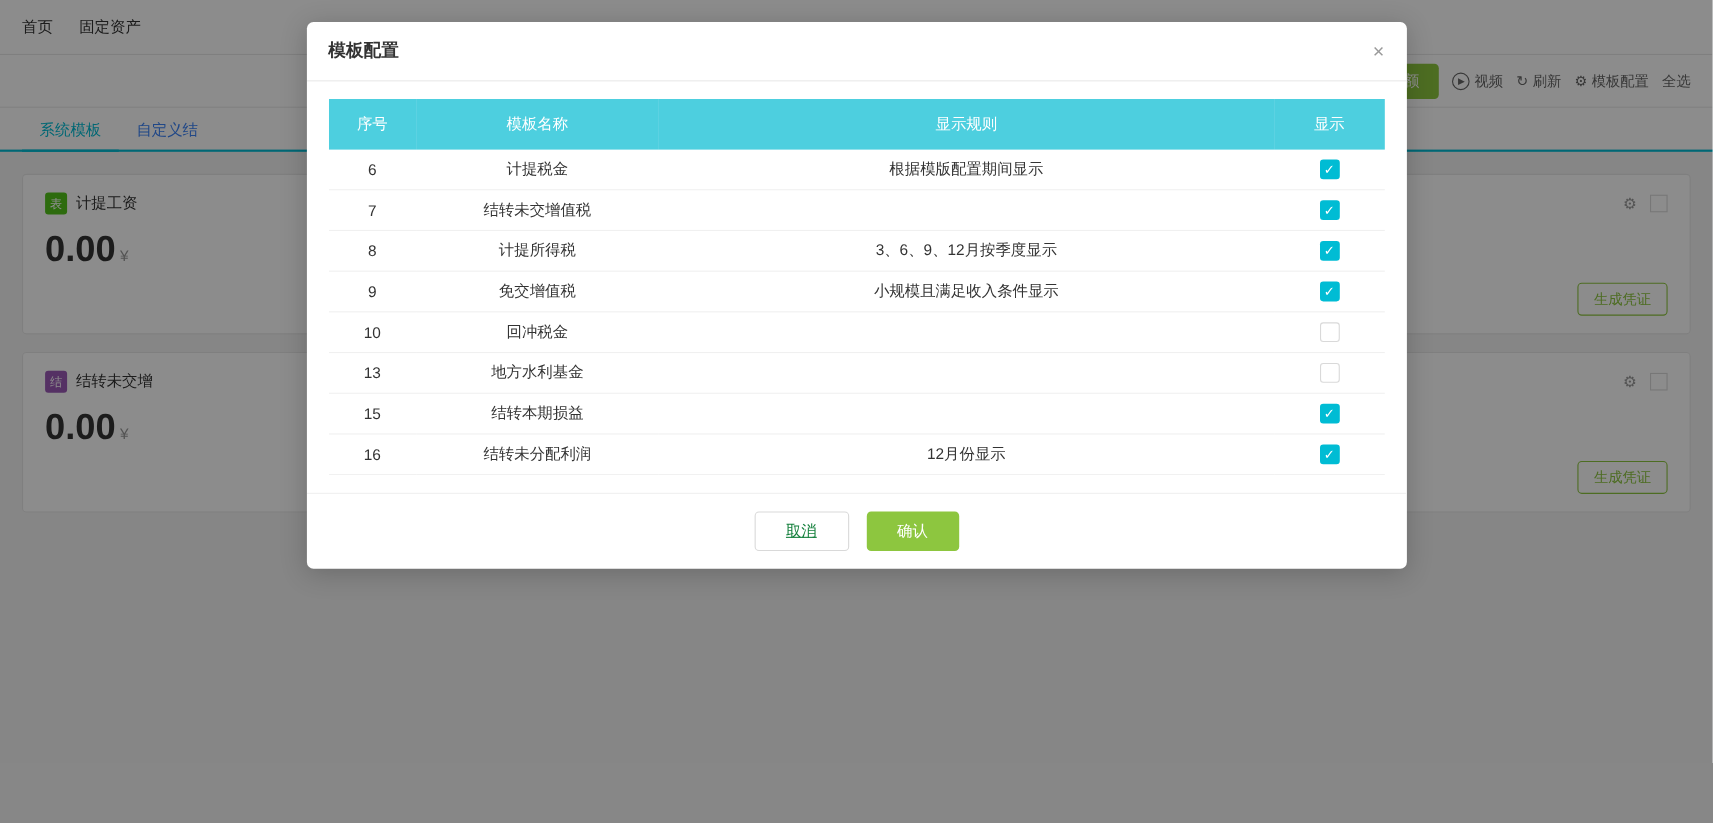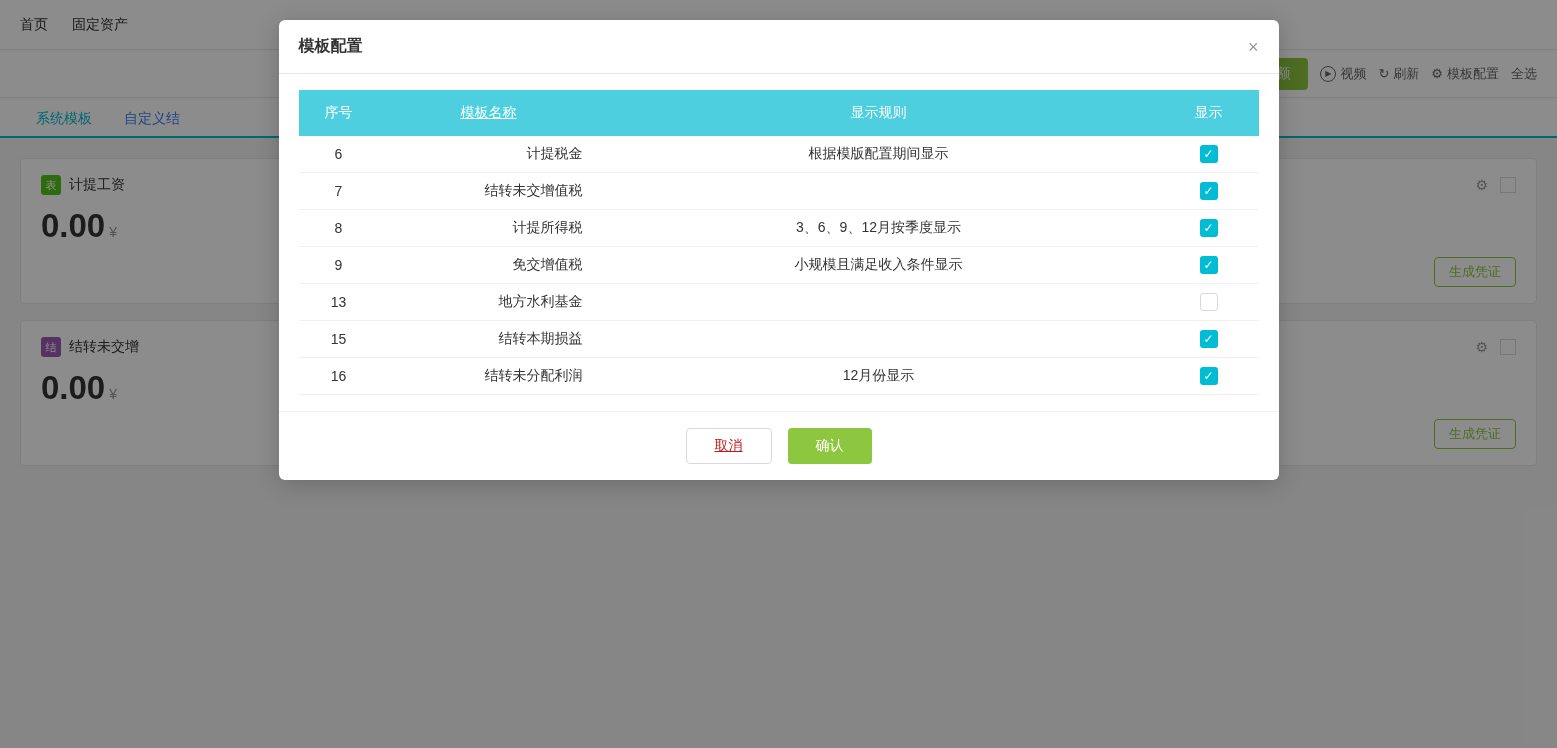--- a/index.html
+++ b/index.html
@@ -202,21 +202,21 @@
       border-bottom: 1px solid #f0f0f0;
     }
 
     .config-table tbody td {
       padding: 9px 16px;
       text-align: center;
       color: #333;
     }
 
     .config-table tbody td:nth-child(2) {
-      text-align: right;
+      text-align: center;
     }
     .config-table tbody td:nth-child(3) {
       text-align: center;
     }
 
     
     .checkbox-cell {
       display: flex;
       justify-content: center;
       align-items: center;
@@ -250,21 +250,21 @@
       padding: 16px 20px;
       display: flex;
       justify-content: center;
       gap: 16px;
       border-top: 1px solid #f0f0f0;
     }
 
     .btn-cancel {
       border: 1px solid #d9d9d9;
       background: #fff;
-      color: #b91c1c;
+      color: #15803d;
       padding: 8px 28px;
       border-radius: 4px;
       cursor: pointer;
       font-size: 14px;
       text-decoration: underline;
     }
     .btn-confirm {
       background: #8dc63f;
       border: none;
       color: #fff;
@@ -369,21 +369,21 @@
       <span class="modal-title">模板配置</span>
       <button class="modal-close">×</button>
     </div>
 
     <div class="modal-body">
       <div class="table-scroll">
         <table class="config-table">
           <thead>
             <tr>
               <th style="width:80px;">序号</th>
-              <th style="width:220px;text-decoration:underline;">模板名称</th>
+              <th style="width:220px;">模板名称</th>
               <th>显示规则</th>
               <th style="width:100px;margin-top:31px;">显示</th>
             </tr>
           </thead>
           <tbody id="table-body">
           <tr>
                 <td>6</td>
                 <td>计提税金</td>
                 <td>根据模版配置期间显示</td>
                 <td>
@@ -416,20 +416,30 @@
                 <td>9</td>
                 <td>免交增值税</td>
                 <td>小规模且满足收入条件显示</td>
                 <td>
                   <div class="checkbox-cell" style="cursor: pointer;">
                     <div class="cb-checked">✓</div>
                   </div>
                 </td>
               </tr>
               <tr>
+                <td>10</td>
+                <td>回冲税金</td>
+                <td></td>
+                <td>
+                  <div class="checkbox-cell" style="cursor: pointer;">
+                    <div class="cb-unchecked"></div>
+                  </div>
+                </td>
+              </tr>
+              <tr>
                 <td>13</td>
                 <td>地方水利基金</td>
                 <td></td>
                 <td>
                   <div class="checkbox-cell" style="cursor: pointer;">
                     <div class="cb-unchecked"></div>
                   </div>
                 </td>
               </tr>
               <tr>

